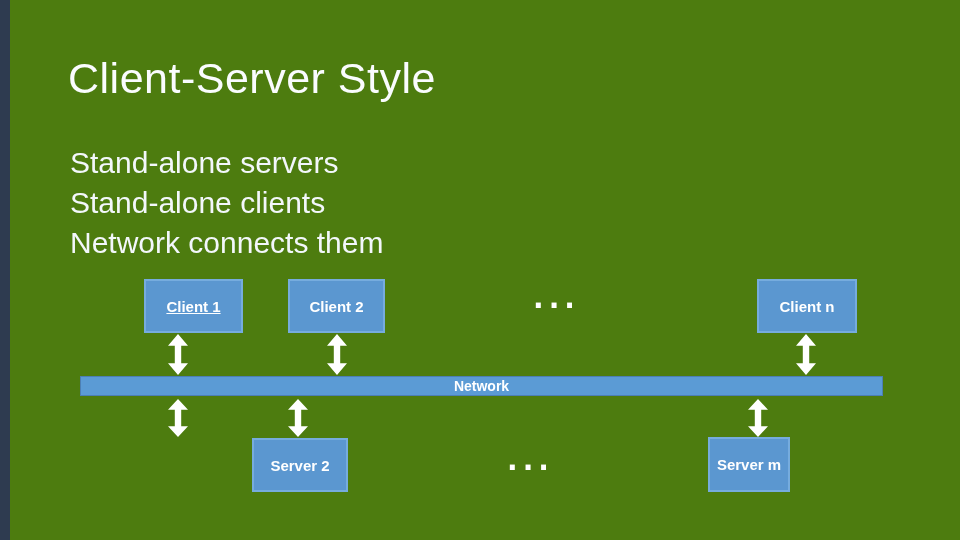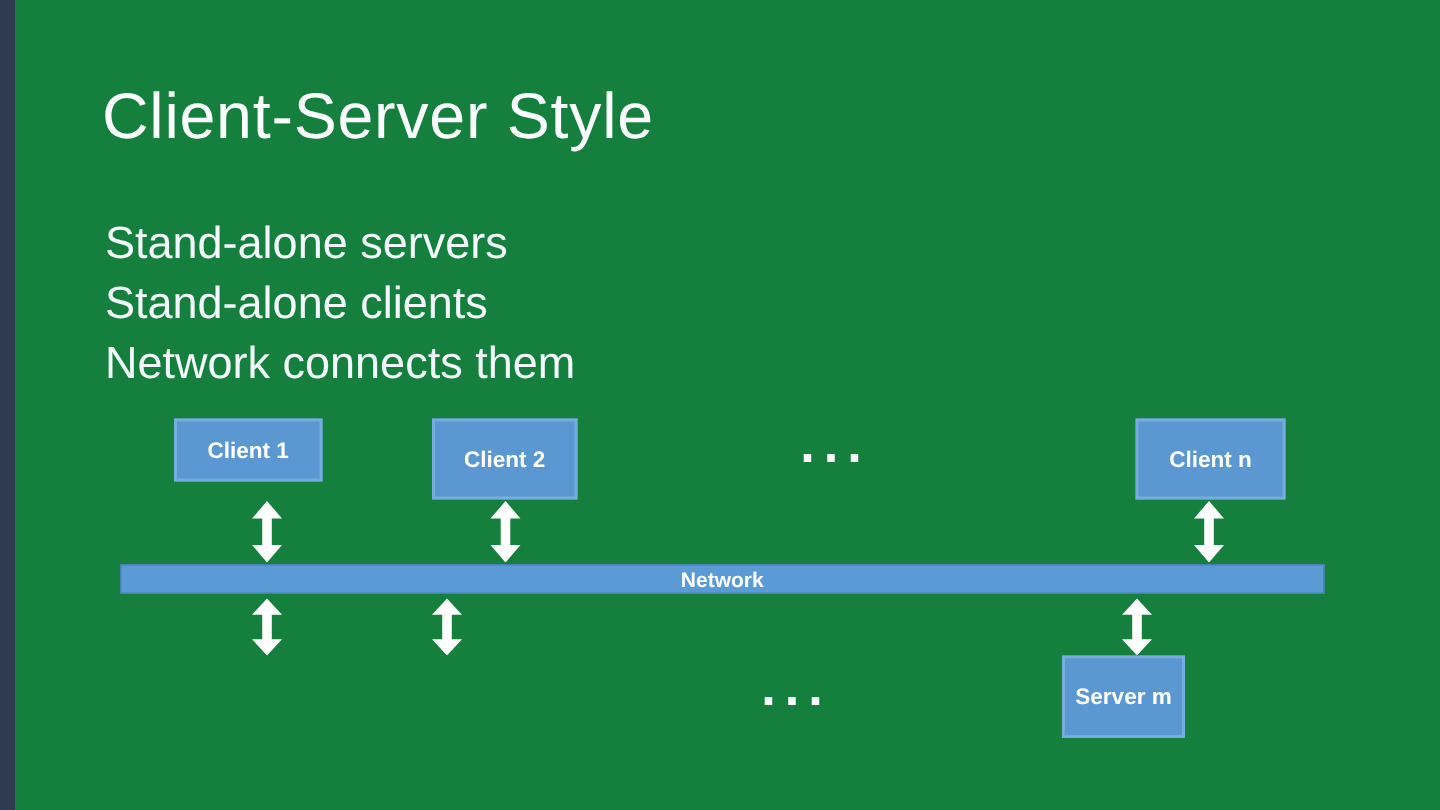--- a/index.html
+++ b/index.html
@@ -2,21 +2,21 @@
 <html><head>
 <meta charset="utf-8">
 <style>
   html,body { margin:0; padding:0; }
   body {
     width:960px; height:540px;
     background:#44516A;
     font-family:"Liberation Sans", sans-serif;
     overflow:hidden;
   }
-  .slide { position:relative; width:960px; height:540px; background:#15803d; }
+  .slide { position:relative; width:960px; height:540px; background:#4d7c0f; }
   .left-strip {
     position:absolute; left:0; top:0; width:10px; height:540px;
     background:#2E3B50;
   }
   .title {
     position:absolute; left:68px; top:54px;
     font-size:43px; line-height:1.15; font-weight:400;
     color:#FAFCFE; letter-spacing:0.5px;
   }
   .bullets {
@@ -52,21 +52,21 @@
   <div class="left-strip"></div>
 
   <div class="title">Client-Server Style</div>
 
   <div class="bullets">
     <div>Stand-alone servers</div>
     <div>Stand-alone clients</div>
     <div>Network connects them</div>
   </div>
 
-  <div class="node" style="left:116px; top:279px; width:99px; height:42px;">
+  <div class="node" style="left:144px; top:279px; width:99px; height:54px;text-decoration:underline;">
     <span>Client 1</span>
   </div>
   <div class="node" style="left:288px; top:279px; width:97px; height:54px;">
     <span>Client 2</span>
   </div>
   <div class="dots" style="left:533px; top:282px;">...</div>
   <div class="node" style="left:757px; top:279px; width:100px; height:54px;">
     <span>Client n</span>
   </div>
 
@@ -99,18 +99,21 @@
     <svg width="22" height="38" viewBox="0 0 22 42" preserveAspectRatio="none">
         <path d="M11 0 L21 12 L14.2 12 L14.2 30 L21 30 L11 42 L1 30 L7.8 30 L7.8 12 L1 12 Z" fill="#FFFFFF"></path>
       </svg>
   </div>
   <div class="arrow" style="left:747px; top:399px;">
     <svg width="22" height="38" viewBox="0 0 22 42" preserveAspectRatio="none">
         <path d="M11 0 L21 12 L14.2 12 L14.2 30 L21 30 L11 42 L1 30 L7.8 30 L7.8 12 L1 12 Z" fill="#FFFFFF"></path>
       </svg>
   </div>
 
+  <div class="node" style="left:252px; top:438px; width:96px; height:54px;">
+    <span>Server 2</span>
+  </div>
   <div class="dots" style="left:507px; top:444px;">...</div>
   <div class="node" style="left:708px; top:437px; width:82px; height:55px;">
     <span>Server m</span>
   </div>
 
 </div>
 
 </body></html>

